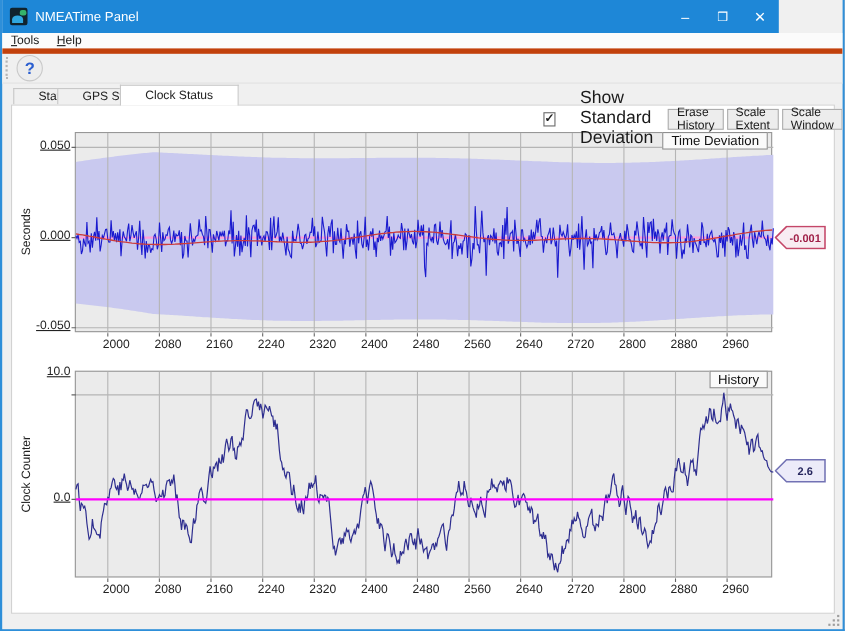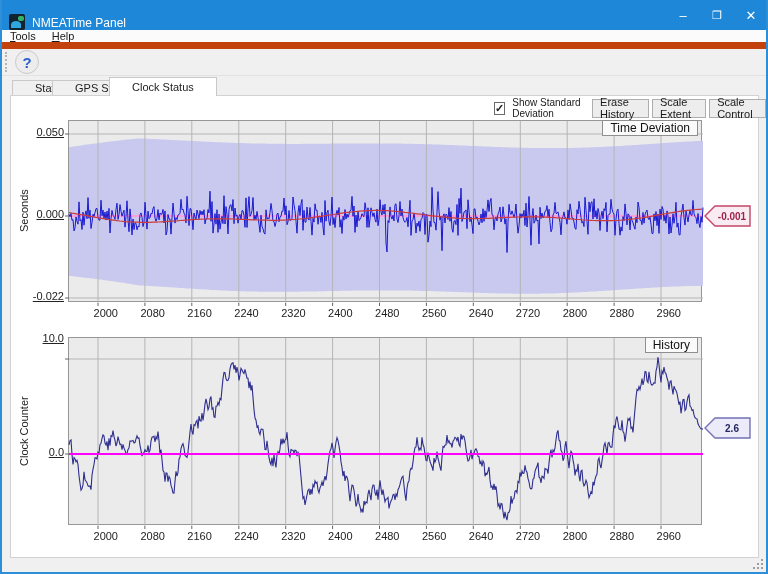--- a/index.html
+++ b/index.html
@@ -1,49 +1,49 @@
 <!DOCTYPE html>
 <html><head>
 <meta charset="utf-8">
 <style>
   * { margin:0; padding:0; box-sizing:border-box; }
   html,body { width:768px; height:574px; font-family:"Liberation Sans", sans-serif; background:#888; }
   .window { position:relative; width:768px; height:574px; background:#f0f0f0;
             border-left:2px solid #2e8fd9; border-right:2px solid #2e8fd9; border-bottom:2px solid #2e8fd9; overflow:hidden; }
 
   
-  .titlebar { position:absolute; left:-2px; top:0; width:768px; height:30px; background:#1e87d7; display:flex; align-items:flex-end; }
+  .titlebar { position:absolute; left:-2px; top:0; width:708px; height:30px; background:#1e87d7; display:flex; align-items:center; }
   .app-icon { width:16px; height:16px; margin-left:9px; border-radius:2px; background:#10232e; position:relative; overflow:hidden; }
   .app-icon .c1 { position:absolute; left:2px; top:7px; width:10px; height:7px; background:#2fa7e0; border-radius:50% 50% 0 0; }
   .app-icon .c2 { position:absolute; right:1px; top:2px; width:6px; height:5px; background:#35b36a; border-radius:2px; }
   .title-text { color:#ffffff; font-size:12px; margin-left:7px; }
   .win-btns { position:absolute; right:0; top:0; height:30px; display:flex; }
   .win-btn { width:34px; height:30px; color:#ffffff; font-size:13px; display:flex; align-items:center; justify-content:center; cursor:default; }
 
   
-  .menubar { position:absolute; left:0; top:30px; width:764px; height:19px; background:#fbfbfb; display:flex; align-items:center; border-bottom:7px solid #c2410c; }
+  .menubar { position:absolute; left:0; top:30px; width:764px; height:19px; background:#fbfbfb; display:flex; align-items:center; border-bottom:5px solid #c2410c; }
   .menu-item { font-size:11px; color:#1a1a1a; padding:2px 8px; }
 
   
   .toolbar { position:absolute; left:0; top:49px; width:764px; height:27px; background:#f0f0f0; border-bottom:1px solid #e2e2e2; display:flex; align-items:center; }
   .tool-grip { height:20px; width:0; border-left:2px dotted #b5b5b5; margin-left:3px; }
   .help-btn { width:24px; height:24px; margin-left:8px; border-radius:50%; background:#ededed; border:1px solid #c9c9c9; color:#2b5fd0; font-size:15px; font-weight:bold; display:flex; align-items:center; justify-content:center; }
 
   
   .tab { position:absolute; font-size:11px; color:#222; background:#f0f0f0; border:1px solid #c8c8c8; border-bottom:none; padding:0 22px; display:flex; align-items:center; }
   .tab.inactive { top:80px; height:15px; }
   .tab.active { top:77px; height:19px; background:#ffffff; z-index:3; }
 
   
   .panel { position:absolute; left:8px; top:95px; width:749px; height:463px; background:#ffffff; border:1px solid #d2d2d2; z-index:1; }
 
   
   .ctrl-row { position:absolute; top:98px; left:492px; height:20px; display:flex; align-items:center; z-index:4; }
   .chk-box { width:13px; height:13px; background:#ffffff; border:1px solid #6a6a6a; font-size:11px; font-weight:bold; color:#222; line-height:11px; text-align:center; }
-  .chk-label { font-size:10px; color:#1a1a1a; margin-left:7px; margin-right:7px; }
+  .chk-label { font-size:16px; color:#1a1a1a; margin-left:22px; margin-right:7px; }
   .btn { height:19px; font-size:11px; color:#1a1a1a; background:#ededed; border:1px solid #aeaeae; padding:0 7px; margin-left:3px; display:flex; align-items:center; }
 
   
   .plot { position:absolute; background:#ebebeb; border:1px solid #979797; z-index:2; }
   .plot svg { overflow:visible; display:block; }
   .legend { position:absolute; z-index:3; background:#fafafa; border:1px solid #8f8f8f; height:16px; line-height:14px; font-size:12px; color:#111; padding:0 7px; }
   .ylabel { position:absolute; width:16px; display:flex; align-items:center; justify-content:center; font-size:11px; color:#222;
             writing-mode:vertical-rl; transform:rotate(180deg); z-index:2; }
   .ytick { position:absolute; width:42px; text-align:right; font-size:11px; color:#222; z-index:2;text-decoration:underline; }
   .xtick { position:absolute; width:42px; text-align:right; font-size:11px; color:#222; z-index:2; }
@@ -83,21 +83,21 @@
   <div class="tab inactive" style="left:50px;">GPS Status</div>
   <div class="tab active" style="left:107px;">Clock Status</div>
 
   <div class="panel"></div>
 
   <div class="ctrl-row">
     <div class="chk-box">✓</div>
     <div class="chk-label">Show Standard Deviation</div>
     <div class="btn">Erase History</div>
     <div class="btn">Scale Extent</div>
-    <div class="btn">Scale Control</div>
+    <div class="btn">Scale Window</div>
   </div>
 
   <div class="ylabel" style="left:14px; top:120px; height:182px;">Seconds</div>
   <div class="plot" id="plot1" style="left:66px; top:120px; width:634px; height:182px;">
     <svg id="svg1" width="634" height="182">
         <polygon points="0,26.3 2,25.9 4,25.6 6,25.3 8,25.0 10,24.7 12,24.4 14,24.1 16,23.8 18,23.6 20,23.3 22,23.0 24,22.7 26,22.4 28,22.2 30,21.9 32,21.7 34,21.4 36,21.1 38,20.9 40,20.6 42,20.4 44,20.2 46,19.9 48,19.7 50,19.5 52,19.2 54,19.0 56,18.8 58,18.6 60,18.4 62,18.2 64,18.0 66,17.8 68,17.6 70,17.4 72,17.5 74,17.5 76,17.6 78,17.7 80,17.8 82,17.9 84,18.0 86,18.1 88,18.2 90,18.3 92,18.4 94,18.5 96,18.6 98,18.7 100,18.8 102,18.9 104,19.0 106,19.1 108,19.2 110,19.3 112,19.4 114,19.5 116,19.6 118,19.7 120,19.8 122,19.9 124,20.0 126,20.1 128,20.2 130,20.3 132,20.4 134,20.5 136,20.6 138,20.7 140,20.8 142,20.9 144,21.0 146,21.1 148,21.2 150,21.3 152,21.3 154,21.4 156,21.5 158,21.6 160,21.7 162,21.7 164,21.8 166,21.9 168,22.0 170,22.0 172,22.1 174,22.1 176,22.2 178,22.3 180,22.3 182,22.4 184,22.4 186,22.5 188,22.5 190,22.5 192,22.6 194,22.6 196,22.6 198,22.7 200,22.7 202,22.7 204,22.8 206,22.8 208,22.8 210,22.8 212,22.8 214,22.8 216,22.8 218,22.9 220,22.9 222,22.9 224,22.9 226,22.9 228,22.9 230,22.9 232,22.9 234,22.8 236,22.8 238,22.8 240,22.8 242,22.8 244,22.8 246,22.8 248,22.8 250,22.7 252,22.7 254,22.7 256,22.7 258,22.7 260,22.7 262,22.6 264,22.6 266,22.6 268,22.6 270,22.6 272,22.6 274,22.5 276,22.5 278,22.5 280,22.5 282,22.5 284,22.5 286,22.5 288,22.4 290,22.4 292,22.4 294,22.4 296,22.4 298,22.4 300,22.4 302,22.4 304,22.4 306,22.4 308,22.4 310,22.4 312,22.4 314,22.4 316,22.4 318,22.5 320,22.5 322,22.5 324,22.5 326,22.5 328,22.6 330,22.6 332,22.6 334,22.7 336,22.7 338,22.7 340,22.8 342,22.8 344,22.8 346,22.9 348,22.9 350,23.0 352,23.0 354,23.1 356,23.2 358,23.2 360,23.3 362,23.3 364,23.4 366,23.5 368,23.5 370,23.6 372,23.7 374,23.8 376,23.8 378,23.9 380,24.0 382,24.1 384,24.1 386,24.2 388,24.3 390,24.4 392,24.5 394,24.5 396,24.6 398,24.7 400,24.8 402,24.9 404,25.0 406,25.1 408,25.1 410,25.2 412,25.3 414,25.4 416,25.5 418,25.6 420,25.6 422,25.7 424,25.8 426,25.9 428,25.9 430,26.0 432,26.1 434,26.2 436,26.2 438,26.3 440,26.4 442,26.4 444,26.5 446,26.5 448,26.6 450,26.7 452,26.7 454,26.8 456,26.8 458,26.8 460,26.9 462,26.9 464,27.0 466,27.0 468,27.0 470,27.0 472,27.1 474,27.1 476,27.1 478,27.1 480,27.1 482,27.1 484,27.1 486,27.1 488,27.1 490,27.1 492,27.0 494,27.0 496,27.0 498,27.0 500,26.9 502,26.9 504,26.9 506,26.8 508,26.8 510,26.7 512,26.7 514,26.6 516,26.5 518,26.5 520,26.4 522,26.3 524,26.3 526,26.2 528,26.1 530,26.0 532,25.9 534,25.8 536,25.7 538,25.6 540,25.5 542,25.4 544,25.3 546,25.2 548,25.1 550,25.0 552,24.9 554,24.7 556,24.6 558,24.5 560,24.4 562,24.2 564,24.1 566,24.0 568,23.9 570,23.7 572,23.6 574,23.5 576,23.3 578,23.2 580,23.1 582,22.9 584,22.8 586,22.7 588,22.5 590,22.4 592,22.2 594,22.1 596,22.0 598,21.8 600,21.7 602,21.6 604,21.5 606,21.3 608,21.2 610,21.1 612,21.0 614,20.8 616,20.7 618,20.6 620,20.5 622,20.4 624,20.3 626,20.1 628,20.0 630,19.9 632,19.8 634,19.7 634,164.8 632,164.8 630,164.9 628,164.9 626,164.9 624,165.0 622,165.0 620,165.1 618,165.1 616,165.2 614,165.3 612,165.3 610,165.4 608,165.5 606,165.6 604,165.6 602,165.7 600,165.8 598,165.9 596,166.0 594,166.1 592,166.2 590,166.3 588,166.4 586,166.5 584,166.6 582,166.8 580,166.9 578,167.0 576,167.1 574,167.2 572,167.4 570,167.5 568,167.6 566,167.8 564,167.9 562,168.0 560,168.2 558,168.3 556,168.4 554,168.6 552,168.7 550,168.8 548,169.0 546,169.1 544,169.2 542,169.4 540,169.5 538,169.6 536,169.8 534,169.9 532,170.0 530,170.1 528,170.3 526,170.4 524,170.5 522,170.6 520,170.8 518,170.9 516,171.0 514,171.1 512,171.2 510,171.3 508,171.4 506,171.5 504,171.6 502,171.7 500,171.8 498,171.9 496,172.0 494,172.0 492,172.1 490,172.2 488,172.2 486,172.3 484,172.4 482,172.4 480,172.5 478,172.5 476,172.6 474,172.6 472,172.6 470,172.7 468,172.7 466,172.7 464,172.7 462,172.7 460,172.7 458,172.7 456,172.7 454,172.7 452,172.7 450,172.7 448,172.7 446,172.7 444,172.7 442,172.6 440,172.6 438,172.6 436,172.5 434,172.5 432,172.5 430,172.4 428,172.4 426,172.3 424,172.3 422,172.2 420,172.2 418,172.1 416,172.0 414,172.0 412,171.9 410,171.8 408,171.8 406,171.7 404,171.6 402,171.6 400,171.5 398,171.4 396,171.3 394,171.3 392,171.2 390,171.1 388,171.0 386,171.0 384,170.9 382,170.8 380,170.8 378,170.7 376,170.6 374,170.5 372,170.5 370,170.4 368,170.3 366,170.3 364,170.2 362,170.1 360,170.1 358,170.0 356,170.0 354,169.9 352,169.9 350,169.8 348,169.8 346,169.7 344,169.7 342,169.6 340,169.6 338,169.6 336,169.5 334,169.5 332,169.5 330,169.4 328,169.4 326,169.4 324,169.4 322,169.4 320,169.4 318,169.4 316,169.4 314,169.4 312,169.4 310,169.4 308,169.4 306,169.4 304,169.4 302,169.4 300,169.4 298,169.4 296,169.5 294,169.5 292,169.5 290,169.5 288,169.6 286,169.6 284,169.6 282,169.7 280,169.7 278,169.7 276,169.8 274,169.8 272,169.8 270,169.9 268,169.9 266,170.0 264,170.0 262,170.1 260,170.1 258,170.1 256,170.2 254,170.2 252,170.3 250,170.3 248,170.4 246,170.4 244,170.4 242,170.5 240,170.5 238,170.5 236,170.6 234,170.6 232,170.6 230,170.7 228,170.7 226,170.7 224,170.7 222,170.8 220,170.8 218,170.8 216,170.8 214,170.8 212,170.8 210,170.8 208,170.8 206,170.8 204,170.8 202,170.8 200,170.8 198,170.8 196,170.8 194,170.7 192,170.7 190,170.7 188,170.6 186,170.6 184,170.6 182,170.5 180,170.5 178,170.4 176,170.3 174,170.3 172,170.2 170,170.2 168,170.1 166,170.0 164,169.9 162,169.9 160,169.8 158,169.7 156,169.6 154,169.5 152,169.4 150,169.3 148,169.2 146,169.1 144,169.0 142,168.9 140,168.8 138,168.6 136,168.5 134,168.4 132,168.3 130,168.2 128,168.0 126,167.9 124,167.8 122,167.6 120,167.5 118,167.4 116,167.3 114,167.1 112,167.0 110,166.9 108,166.7 106,166.6 104,166.5 102,166.3 100,166.2 98,166.1 96,165.9 94,165.8 92,165.7 90,165.5 88,165.4 86,165.3 84,165.2 82,165.1 80,164.9 78,164.8 76,164.7 74,164.6 72,164.5 70,164.4 68,164.1 66,163.7 64,163.4 62,163.1 60,162.7 58,162.4 56,162.1 54,161.8 52,161.5 50,161.2 48,160.9 46,160.6 44,160.3 42,160.0 40,159.7 38,159.4 36,159.2 34,158.9 32,158.6 30,158.4 28,158.1 26,157.9 24,157.6 22,157.4 20,157.1 18,156.9 16,156.7 14,156.4 12,156.2 10,156.0 8,155.8 6,155.5 4,155.3 2,155.1 0,154.9" fill="#c9c9ef" stroke="none"></polygon>
         <g stroke="#b5b5b5" stroke-width="1">
           <line x1="29.0" y1="0" x2="29.0" y2="182"></line>
           <line x1="29.0" y1="182" x2="29.0" y2="185" stroke="#666"></line>
           <line x1="75.9" y1="0" x2="75.9" y2="182"></line>
@@ -203,21 +203,21 @@
     <div class="xtick" style="left: 308.583px; top: 307px;">2400</div>
     <div class="xtick" style="left: 355.5px; top: 307px;">2480</div>
     <div class="xtick" style="left: 402.417px; top: 307px;">2560</div>
     <div class="xtick" style="left: 449.334px; top: 307px;">2640</div>
     <div class="xtick" style="left: 496.25px; top: 307px;">2720</div>
     <div class="xtick" style="left: 543.167px; top: 307px;">2800</div>
     <div class="xtick" style="left: 590.084px; top: 307px;">2880</div>
     <div class="xtick" style="left: 637px; top: 307px;">2960</div>
     <div class="ytick" style="left: 20px; top: 126px;">0.050</div>
     <div class="ytick" style="left: 20px; top: 208px;">0.000</div>
-    <div class="ytick" style="left: 20px; top: 290px;">-0.022</div>
+    <div class="ytick" style="left: 20px; top: 290px;">-0.050</div>
     <div class="xtick" style="left: 74px; top: 530px;">2000</div>
     <div class="xtick" style="left: 120.917px; top: 530px;">2080</div>
     <div class="xtick" style="left: 167.833px; top: 530px;">2160</div>
     <div class="xtick" style="left: 214.75px; top: 530px;">2240</div>
     <div class="xtick" style="left: 261.667px; top: 530px;">2320</div>
     <div class="xtick" style="left: 308.583px; top: 530px;">2400</div>
     <div class="xtick" style="left: 355.5px; top: 530px;">2480</div>
     <div class="xtick" style="left: 402.417px; top: 530px;">2560</div>
     <div class="xtick" style="left: 449.334px; top: 530px;">2640</div>
     <div class="xtick" style="left: 496.25px; top: 530px;">2720</div>

